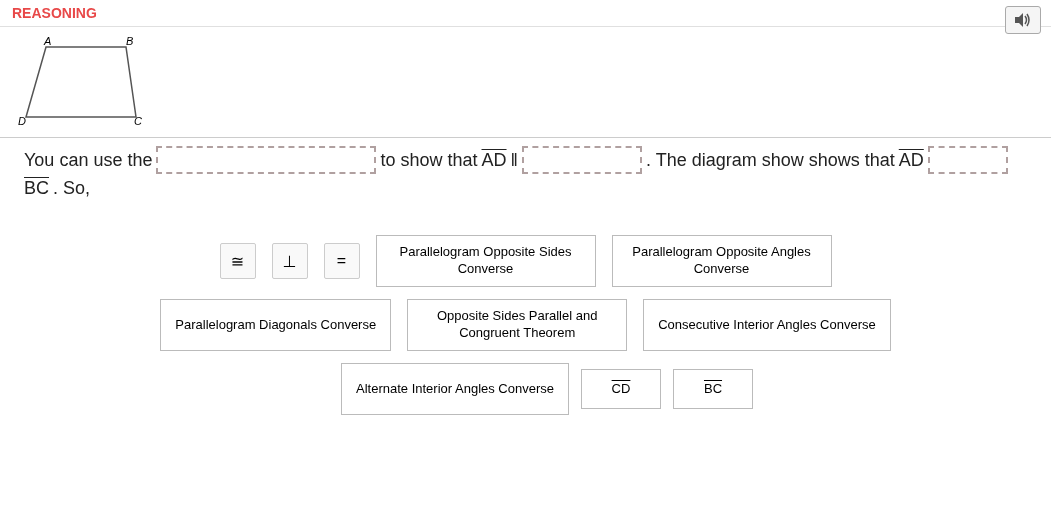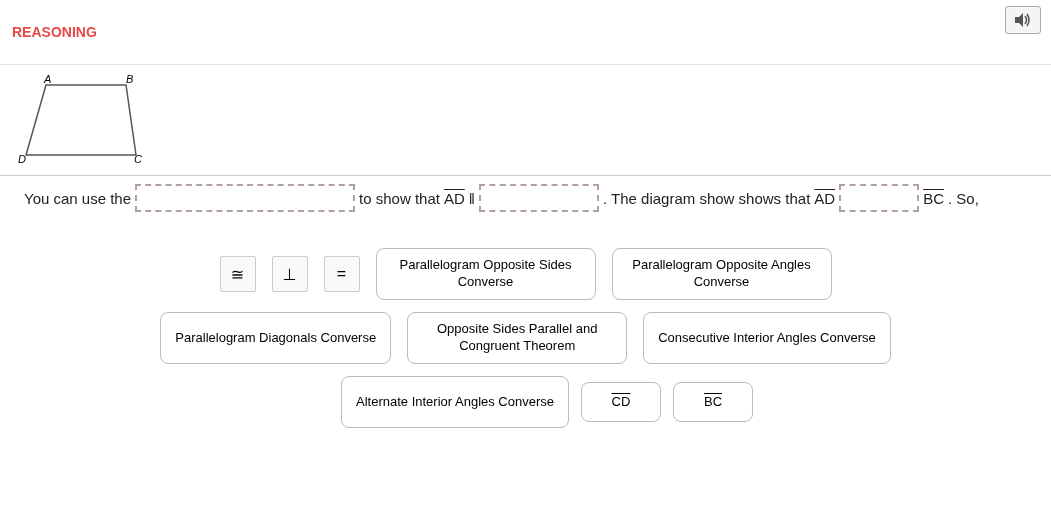--- a/index.html
+++ b/index.html
@@ -7,21 +7,21 @@
       font-family: Arial, sans-serif;
       background: #fff;
       width: 1051px;
       height: 515px;
       overflow: hidden;
       position: relative;
       font-size: 14px;
     }
 
     .top-bar {
-      padding: 24px 12px;
+      padding: 5px 12px;
       display: flex;
       align-items: center;
       gap: 3px;
       border-bottom: 1px solid #e0e0e0;
       text-align: right;
     }
 
     .reasoning-label {
       color: #e84848;
       font-weight: bold;
@@ -64,21 +64,21 @@
       padding: 8px 24px 8px 24px;
       border-top: 1px solid #ccc;
     }
 
     .sentence-row {
       display: flex;
       align-items: center;
       flex-wrap: wrap;
       gap: 4px;
       margin-bottom: 10px;
-      font-size: 15px;
+      font-size: 18px;
       color: #222;
     }
 
     .dashed-box {
       border: 2px dashed #b0a0a0;
       min-width: 80px;
       height: 28px;
       display: inline-flex;
       align-items: center;
       justify-content: center;
@@ -130,21 +130,21 @@
       cursor: pointer;
       border-radius: 2px;
     }
 
     .answer-tile {
       border: 1px solid #bbb;
       background: #fff;
       padding: 8px 14px;
       font-size: 13px;
       cursor: pointer;
-      border-radius: 8px;
+      border-radius: 0;
       display: flex;
       align-items: center;
       justify-content: center;
       text-align: center;
       line-height: 1.3;
     }
 
     .answer-tile.tall {
       min-height: 52px;
       min-width: 220px;

